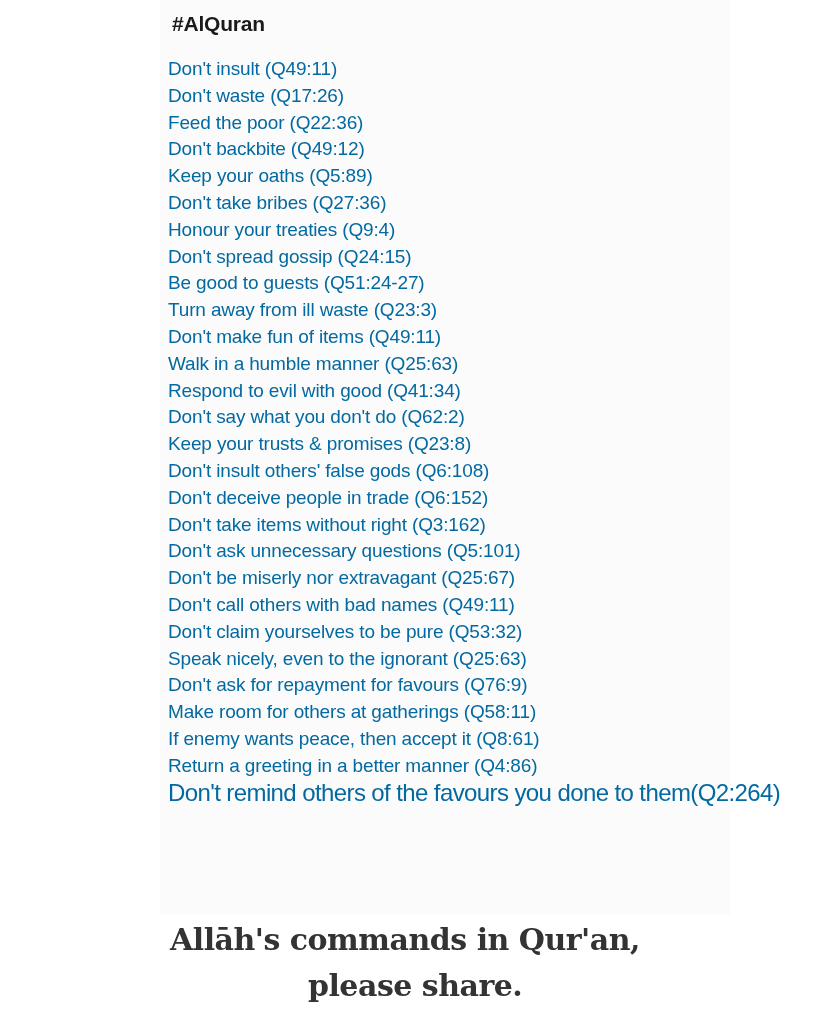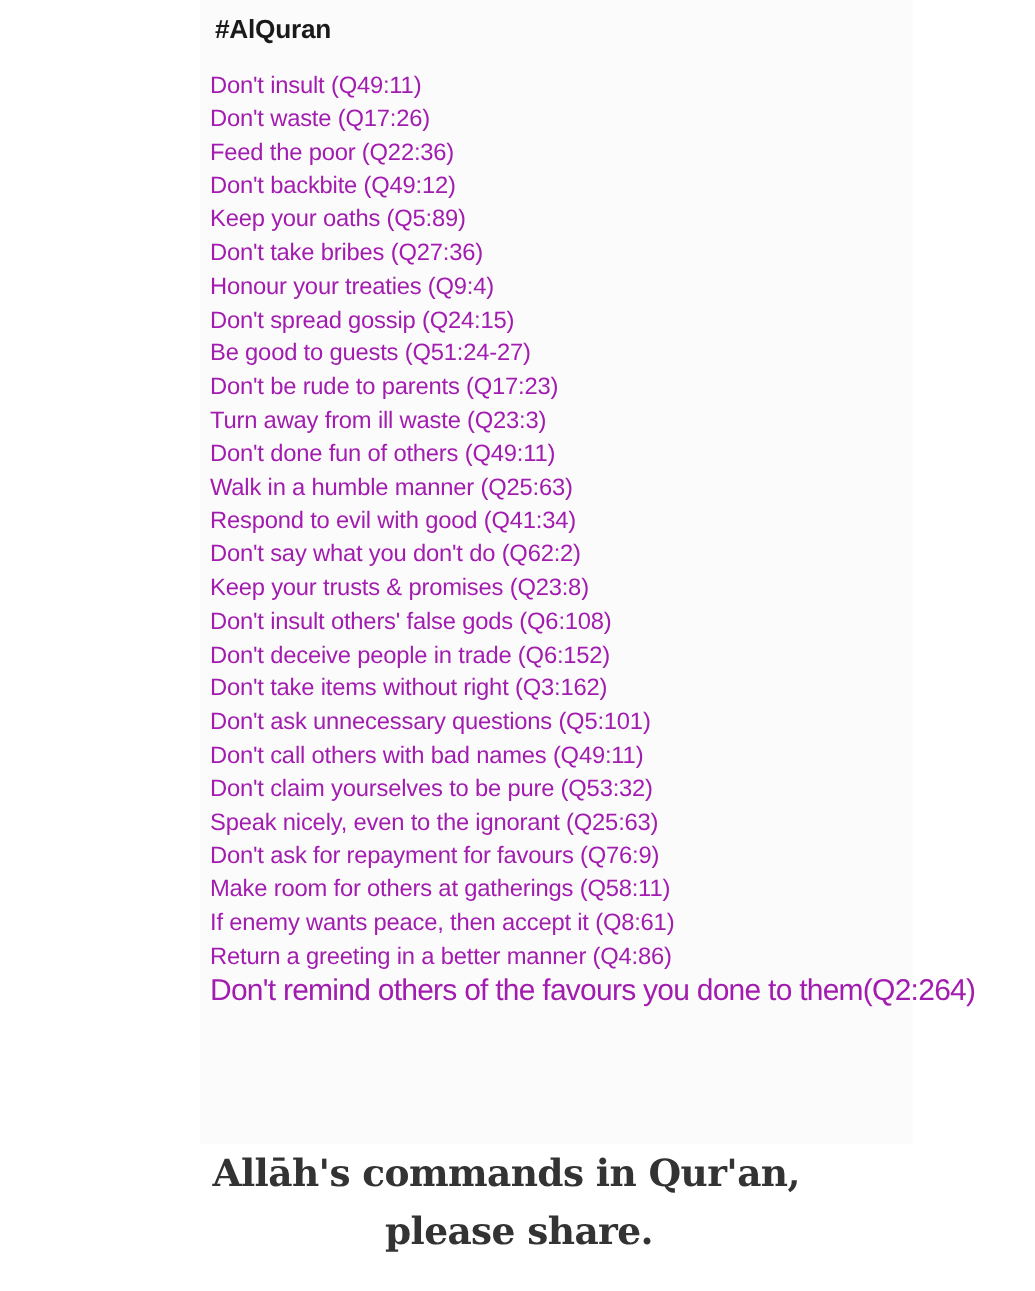--- a/index.html
+++ b/index.html
@@ -36,21 +36,21 @@
     .commands {
       position: absolute;
       left: 168px;
       top: 56px;
       margin: 0;
       padding: 0;
       list-style: none;
       font-family: "Liberation Sans", sans-serif;
       font-size: 19px;
       line-height: 26.8px;
-      color: #a21caf;
+      color: #0369a1;
       white-space: nowrap;
     }
     .commands li {
       height: 26.8px;
       letter-spacing: -0.15px;
     }
     .commands li.last {
       letter-spacing: -0.6px;
       font-size: 24px;
     }
@@ -90,31 +90,31 @@
 <ul class="commands">
   <li>Don't insult (Q49:11)</li>
   <li>Don't waste (Q17:26)</li>
   <li>Feed the poor (Q22:36)</li>
   <li>Don't backbite (Q49:12)</li>
   <li>Keep your oaths (Q5:89)</li>
   <li>Don't take bribes (Q27:36)</li>
   <li>Honour your treaties (Q9:4)</li>
   <li>Don't spread gossip (Q24:15)</li>
   <li>Be good to guests (Q51:24-27)</li>
-  <li>Don't be rude to parents (Q17:23)</li>
   <li>Turn away from ill waste (Q23:3)</li>
-  <li>Don't done fun of others (Q49:11)</li>
+  <li>Don't make fun of items (Q49:11)</li>
   <li>Walk in a humble manner (Q25:63)</li>
   <li>Respond to evil with good (Q41:34)</li>
   <li>Don't say what you don't do (Q62:2)</li>
   <li>Keep your trusts &amp; promises (Q23:8)</li>
   <li>Don't insult others' false gods (Q6:108)</li>
   <li>Don't deceive people in trade (Q6:152)</li>
   <li>Don't take items without right (Q3:162)</li>
   <li>Don't ask unnecessary questions (Q5:101)</li>
+  <li>Don't be miserly nor extravagant (Q25:67)</li>
   <li>Don't call others with bad names (Q49:11)</li>
   <li>Don't claim yourselves to be pure (Q53:32)</li>
   <li>Speak nicely, even to the ignorant (Q25:63)</li>
   <li>Don't ask for repayment for favours (Q76:9)</li>
   <li>Make room for others at gatherings (Q58:11)</li>
   <li>If enemy wants peace, then accept it (Q8:61)</li>
   <li>Return a greeting in a better manner (Q4:86)</li>
   <li class="last">Don't remind others of the favours you done to them(Q2:264)</li>
 </ul>
 

